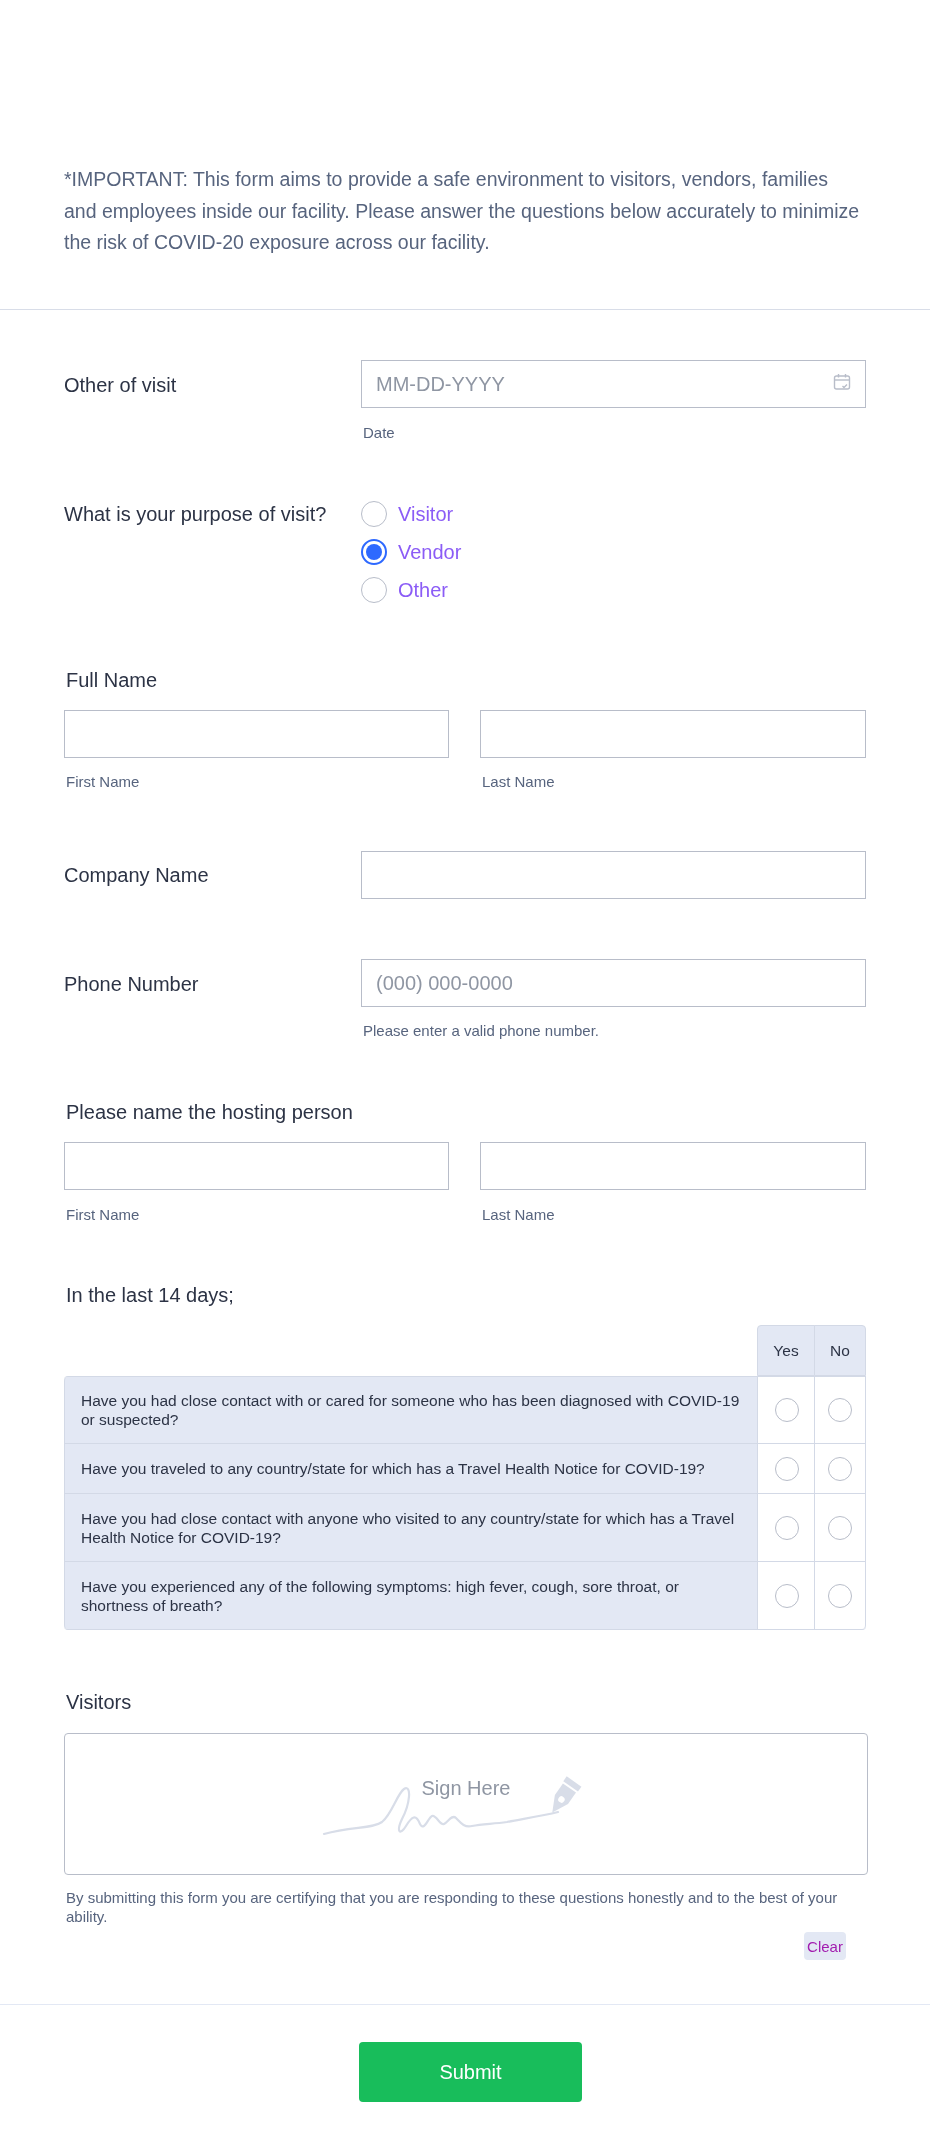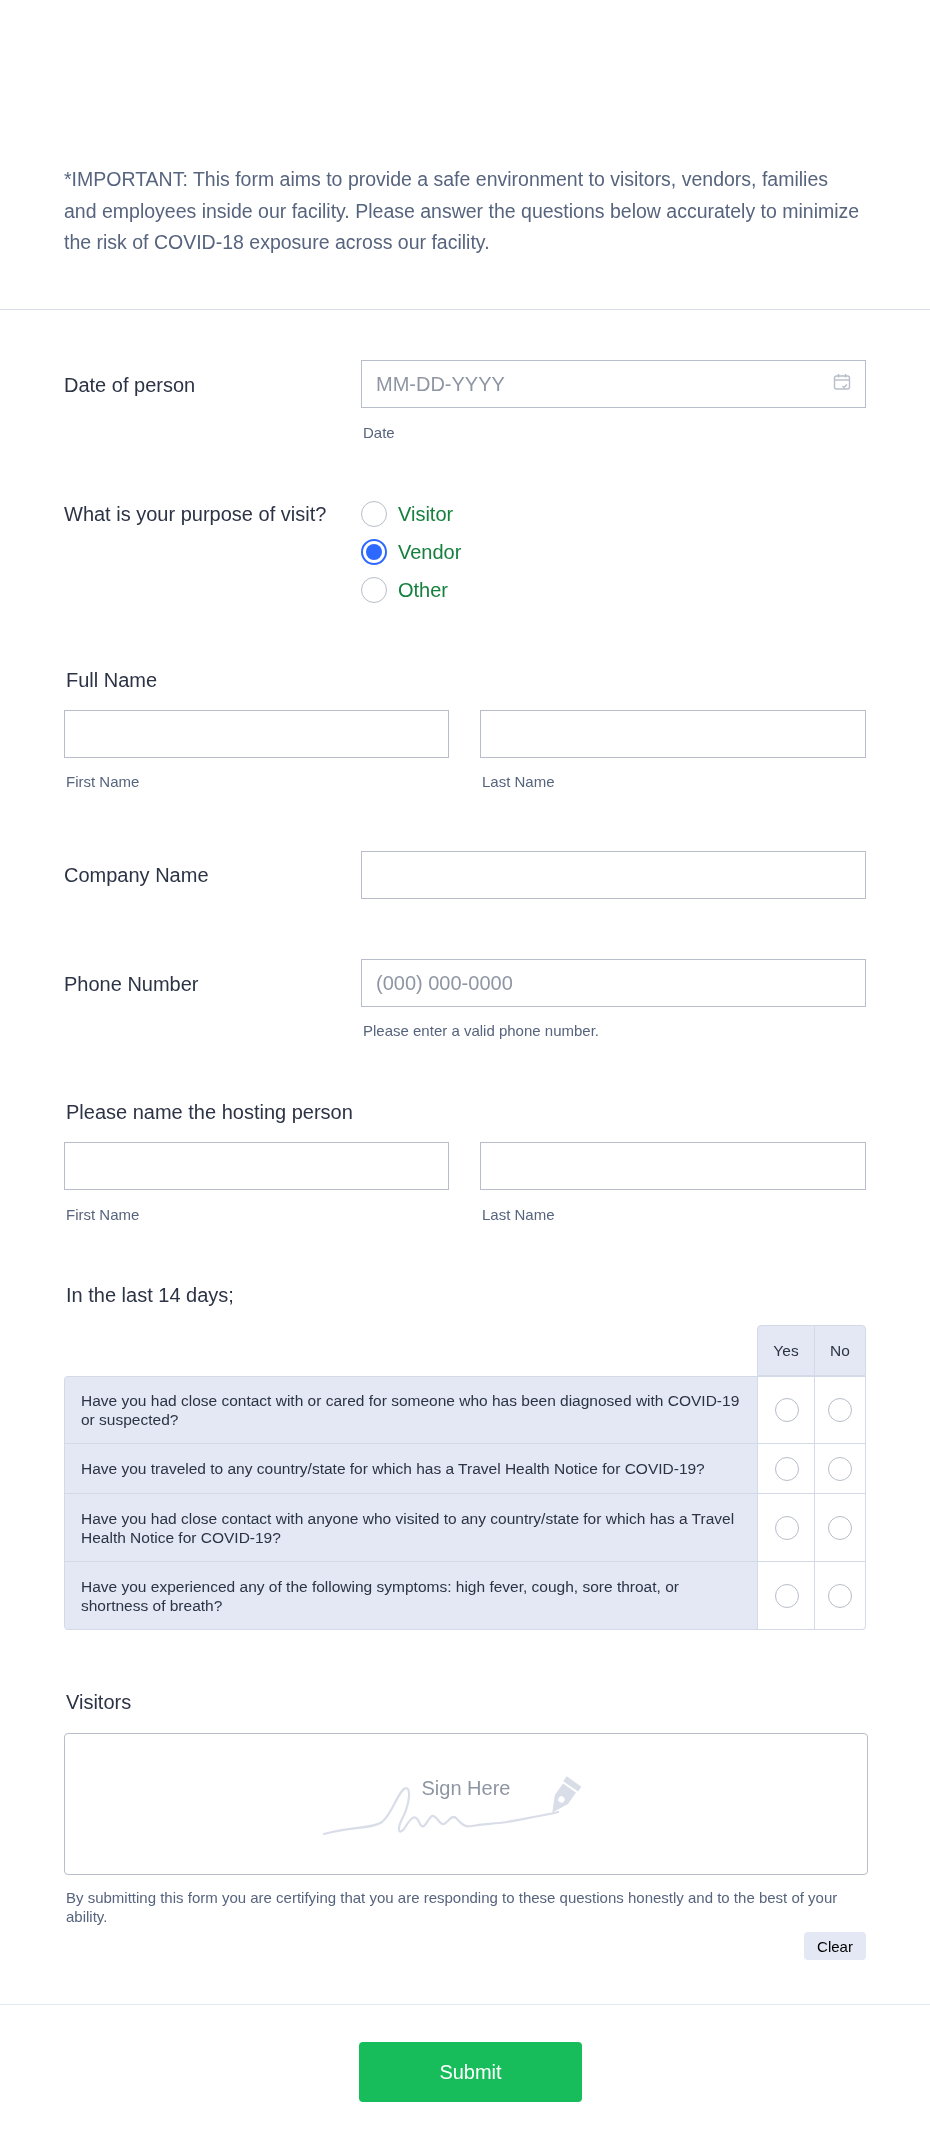--- a/index.html
+++ b/index.html
@@ -15,48 +15,48 @@
 
     .input { position: absolute; height: 48px; border: 1px solid #b8bdc9; border-radius: 0; background: #fff; font-family: "Liberation Sans", sans-serif; font-size: 20px; color: #2c3345; padding: 0 14px; outline: none; }
     .input::placeholder { color: #8f96a3; }
 
     .cal-icon { position: absolute; left: 832px; top: 372px; width: 20px; height: 20px; }
 
     .radio-row { position: absolute; left: 361px; height: 28px; display: flex; align-items: center; }
     .radio { width: 26px; height: 26px; border-radius: 50%; border: 1.5px solid #b8bdc9; background: #fff; position: relative; }
     .radio.checked { border: 2px solid #2e69ff; }
     .radio.checked::after { content: ""; position: absolute; left: 3px; top: 3px; width: 16px; height: 16px; border-radius: 50%; background: #2e69ff; }
-    .radio-lbl { margin-left: 11px; font-size: 20px; color: #15803d; }
+    .radio-lbl { margin-left: 11px; font-size: 20px; color: #8b5cf6; }
 
     .matrix { position: absolute; left: 64px; top: 1325px; width: 802px; }
     .mhead { position: absolute; top: 0; height: 51px; background: #e3e8f4; border: 1px solid #d3d9e6; font-size: 15.5px; color: #2c3345; display: flex; align-items: center; justify-content: center; }
     .mrow { position: absolute; left: 0; width: 802px; border-bottom: 1px solid #d3d9e6; }
     .mq { position: absolute; left: 0; top: 0; bottom: 0; width: 693px; background: #e3e8f4; border-left: 1px solid #d3d9e6; font-size: 15.5px; line-height: 19px; color: #2c3345; padding: 16px 16px; display: flex; align-items: center; }
     .mcell { position: absolute; top: 0; bottom: 0; background: #fff; border-left: 1px solid #d3d9e6; display: flex; align-items: center; justify-content: center; }
     .mcell.last { border-right: 1px solid #d3d9e6; }
     .mradio { width: 24px; height: 24px; border-radius: 50%; border: 1.5px solid #b8bdc9; background: #fff; }
 
     .sigbox { position: absolute; left: 64px; top: 1733px; width: 804px; height: 142px; border: 1px solid #b8bdc9; border-radius: 4px; background: #fff; }
     .sign-here { position: absolute; left: 0; width: 100%; top: 43px; text-align: center; font-size: 20px; color: #8f96a3; }
     .sig-svg { position: absolute; left: 257px; top: 40px; width: 300px; height: 70px; }
 
     .cert { position: absolute; left: 66px; top: 1888px; width: 800px; font-size: 15px; line-height: 19px; color: #57647e; }
-    .clear-btn { position: absolute; left: 804px; top: 1932px; width: 62px; height: 28px; background: #e3e8f4; border: none; border-radius: 4px; font-family: "Liberation Sans", sans-serif; font-size: 15px; color: #000000; }
+    .clear-btn { position: absolute; left: 804px; top: 1932px; width: 42px; height: 28px; background: #e3e8f4; border: none; border-radius: 4px; font-family: "Liberation Sans", sans-serif; font-size: 15px; color: #a21caf; }
 
     .footer-line { position: absolute; left: 0; top: 2004px; width: 930px; height: 1px; background: #e3e8f4; }
     .submit-btn { position: absolute; left: 359px; top: 2042px; width: 223px; height: 60px; background: #18bd5b; border: none; border-radius: 4px; font-family: "Liberation Sans", sans-serif; font-size: 20px; color: #fff; }
   </style>
 </head>
 <body>
 
 <div class="header">
-  <p class="subtitle">*IMPORTANT: This form aims to provide a safe environment to visitors, vendors, families and employees inside our facility. Please answer the questions below accurately to minimize the risk of COVID-18 exposure across our facility.</p>
+  <p class="subtitle">*IMPORTANT: This form aims to provide a safe environment to visitors, vendors, families and employees inside our facility. Please answer the questions below accurately to minimize the risk of COVID-20 exposure across our facility.</p>
 </div>
 
-<div class="lbl" style="left:64px;top:373px;">Date of person</div>
+<div class="lbl" style="left:64px;top:373px;">Other of visit</div>
 <input class="input" style="left: 361px; top: 360px; width: 505px;" placeholder="MM-DD-YYYY">
 <svg class="cal-icon" viewBox="0 0 20 20" fill="none" stroke="#b8bdc9" stroke-width="1.4">
   <rect x="2.5" y="4" width="15" height="13" rx="2"></rect>
   <line x1="2.5" y1="8" x2="17.5" y2="8"></line>
   <line x1="6.5" y1="2" x2="6.5" y2="5.5"></line>
   <line x1="13.5" y1="2" x2="13.5" y2="5.5"></line>
   <polyline points="10.5,14 12,15.5 15,12.5"></polyline>
 </svg>
 <div class="sublbl" style="left:363px;top:424px;">Date</div>
 

